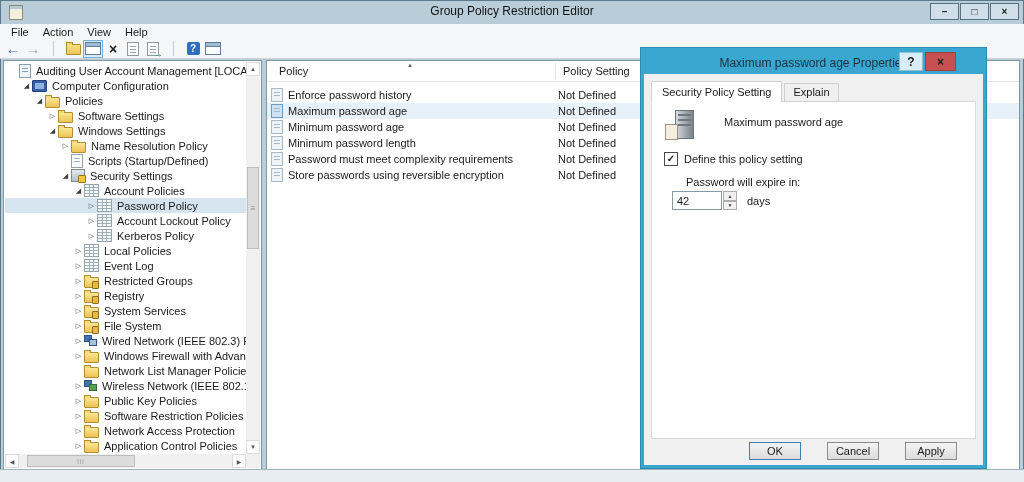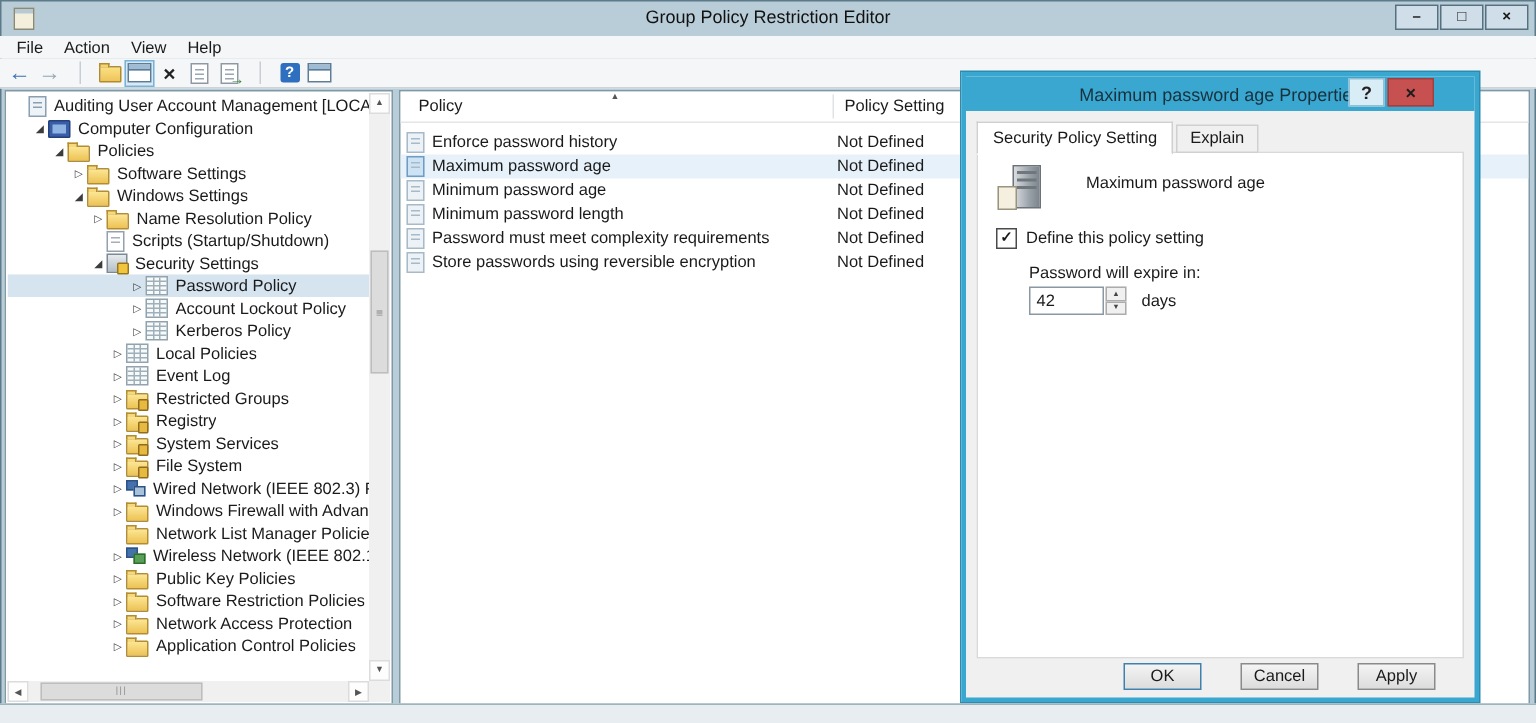--- a/index.html
+++ b/index.html
@@ -100,21 +100,21 @@
   .tab.active{background:#fff;padding:4px 10px 4px;border-bottom:1px solid #fff;margin-bottom:-1px}
   .page{position:absolute;left:7px;right:7px;top:27px;bottom:26px;background:#fff;border:1px solid #d9d9d9;z-index:1}
   .server-icon{position:absolute;left:12px;top:8px;width:34px;height:30px}
   .tower{position:absolute;right:4px;top:0;width:17px;height:27px;background:linear-gradient(90deg,#d9dde1,#9aa2a9 60%,#7d858c);border:1px solid #6b7278}
   .tower::before{content:"";position:absolute;left:2px;right:2px;top:3px;height:2px;background:#6f767c;box-shadow:0 5px 0 #6f767c,0 10px 0 #6f767c}
   .tower-page{position:absolute;left:1px;bottom:0;width:11px;height:14px;background:#f4efdf;border:1px solid #9a947e}
   .policy-name{position:absolute;left:72px;top:14px}
   .cb-row{position:absolute;left:12px;top:50px;display:flex;align-items:center;gap:6px}
   .cb{width:12px;height:12px;background:#fff;border:1px solid #4a4a4a;box-sizing:content-box;font-size:10px;line-height:12px;text-align:center;font-weight:700}
   .expire-label{position:absolute;left:34px;top:74px}
-  .spin-row{position:absolute;left:34px;top:89px;display:flex;align-items:center}
+  .spin-row{position:absolute;left:20px;top:89px;display:flex;align-items:center}
   .spin-input{width:50px;height:19px;background:#fff;border:1px solid #8a98a3;box-sizing:border-box;padding:3px 0 0 4px}
   .spin-btns{width:14px;height:19px;display:flex;flex-direction:column;margin-left:1px;box-sizing:border-box}
   .spin-btn{flex:1;background:#f0f0f0;border:1px solid #acacac;box-sizing:border-box;font-size:5px;display:flex;align-items:center;justify-content:center;color:#444}
   .spin-unit{margin-left:10px}
   .btn-row{position:absolute;right:26px;bottom:5px;display:flex;gap:26px;z-index:2}
   .btn{width:52px;height:18px;background:linear-gradient(#f4f4f4,#dcdcdc);border:1px solid #8a8a8a;box-sizing:border-box;font-family:"Liberation Sans",sans-serif;font-size:11px;color:#1a1a1a;padding:0}
   .btn.default{border-color:#3f80ad}
   
   .statusbar{position:absolute;left:0;right:0;bottom:0;height:12px;background:#e7edf1;border-top:1px solid #9fb3bd}
 </style>
@@ -224,29 +224,34 @@
 
       <div class="tree-row" style="--indent: 4;">
         <span class="expander collapsed"></span>
         <i class="tb ticon folder-icon"></i>
         <span class="tlabel">Name Resolution Policy</span>
       </div>
 
       <div class="tree-row" style="--indent: 4;">
         <span class="expander leaf"></span>
         <i class="tb ticon scripts-icon"></i>
-        <span class="tlabel">Scripts (Startup/Shutdown)</span>
+        <span class="tlabel">Scripts (Startup/Defined)</span>
       </div>
 
       <div class="tree-row" style="--indent: 4;">
         <span class="expander expanded"></span>
         <i class="tb ticon security-icon"></i>
         <span class="tlabel">Security Settings</span>
       </div>
 
+      <div class="tree-row" style="--indent: 5;">
+        <span class="expander expanded"></span>
+        <i class="tb ticon policy-group-icon"></i>
+        <span class="tlabel">Account Policies</span>
+      </div>
 
       <div class="tree-row selected" style="--indent: 6;">
         <span class="expander collapsed"></span>
         <i class="tb ticon policy-group-icon"></i>
         <span class="tlabel">Password Policy</span>
       </div>
 
       <div class="tree-row" style="--indent: 6;">
         <span class="expander collapsed"></span>
         <i class="tb ticon policy-group-icon"></i>

